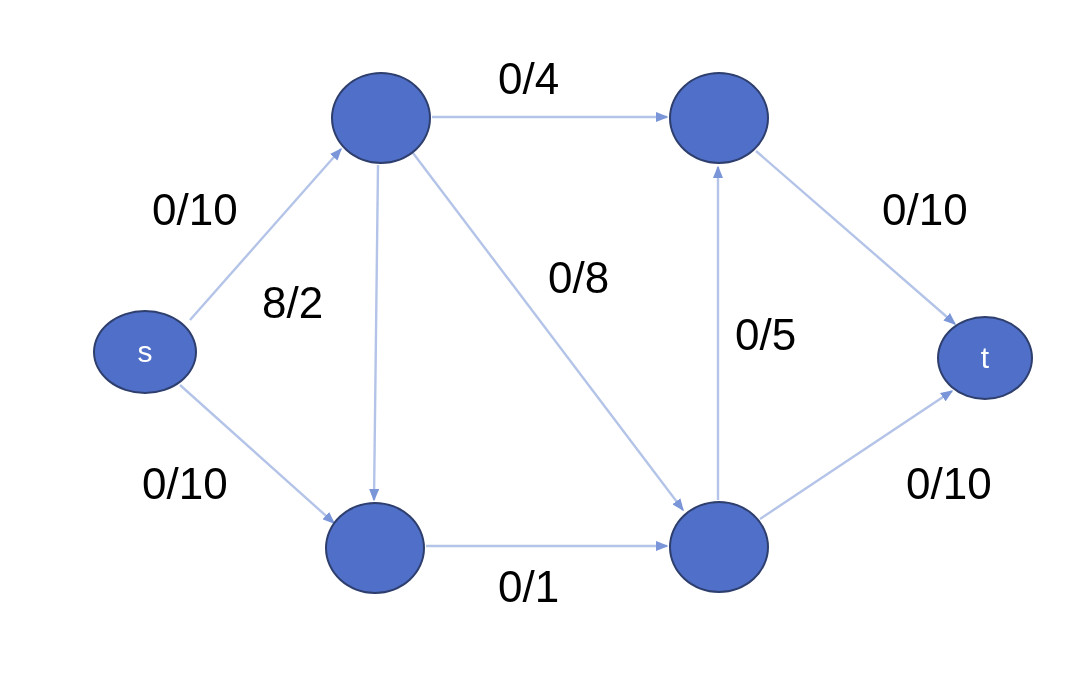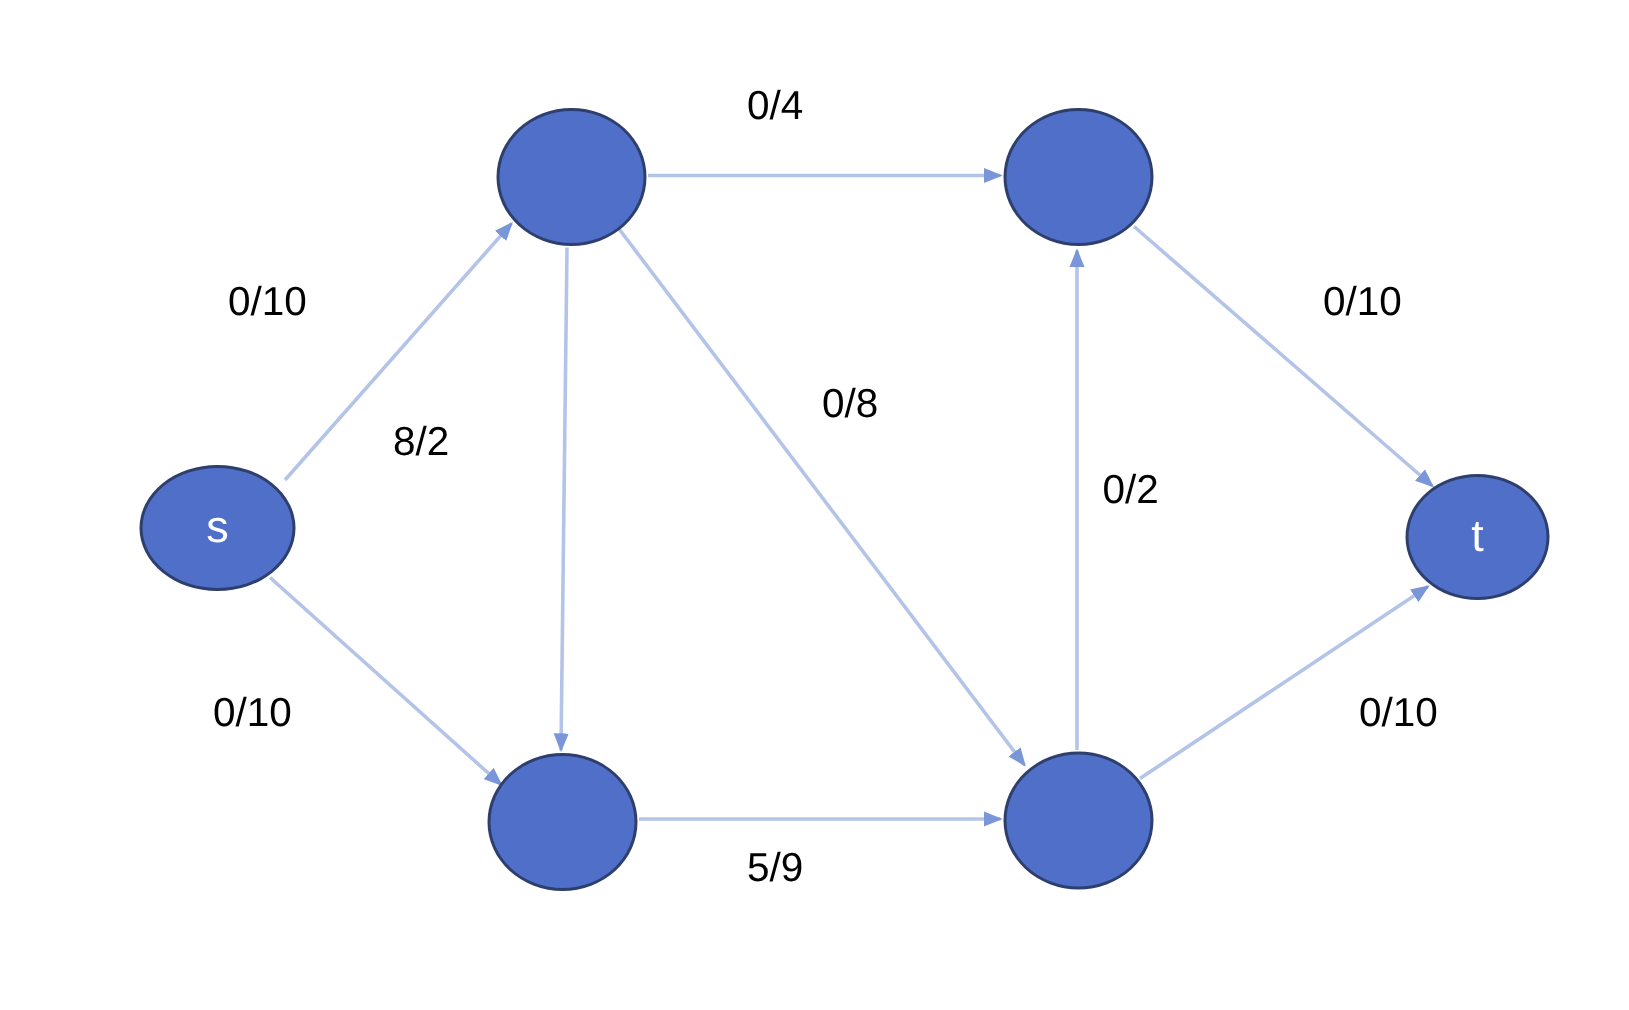--- a/index.html
+++ b/index.html
@@ -41,21 +41,21 @@
     font-family: "Liberation Sans", sans-serif;
     font-size: 30px;
     line-height: 1;
     font-weight: 400;
     user-select: none;
   }
   .edge-label {
     position: absolute;
     color: #000000;
     font-family: "Liberation Sans", sans-serif;
-    font-size: 27px;
+    font-size: 44px;
     line-height: 1;
     white-space: nowrap;
     user-select: none;
   }
 </style>
 </head>
 <body>
 
 <div id="graph-canvas">
 
@@ -97,19 +97,19 @@
       <div class="node" style="left: 937px; top: 316px; width: 96px; height: 84px; background: rgb(79, 111, 200); border-color: rgb(46, 63, 110);">
         <span class="node-label" style="color: rgb(255, 255, 255);">t</span>
       </div>
     </div>
   <div id="labels-group">
       <div class="edge-label" style="left: 152px; top: 188px; color: rgb(0, 0, 0);">0/10</div>
       <div class="edge-label" style="left: 142px; top: 462px; color: rgb(0, 0, 0);">0/10</div>
       <div class="edge-label" style="left: 498px; top: 57px; color: rgb(0, 0, 0);">0/4</div>
       <div class="edge-label" style="left: 262px; top: 281px; color: rgb(0, 0, 0);">8/2</div>
       <div class="edge-label" style="left: 548px; top: 256px; color: rgb(0, 0, 0);">0/8</div>
-      <div class="edge-label" style="left: 498px; top: 565px; color: rgb(0, 0, 0);">5/9</div>
-      <div class="edge-label" style="left: 735px; top: 313px; color: rgb(0, 0, 0);">0/2</div>
+      <div class="edge-label" style="left: 498px; top: 565px; color: rgb(0, 0, 0);">0/1</div>
+      <div class="edge-label" style="left: 735px; top: 313px; color: rgb(0, 0, 0);">0/5</div>
       <div class="edge-label" style="left: 882px; top: 188px; color: rgb(0, 0, 0);">0/10</div>
       <div class="edge-label" style="left: 906px; top: 462px; color: rgb(0, 0, 0);">0/10</div>
     </div>
 
 </div>
 
 </body></html>

